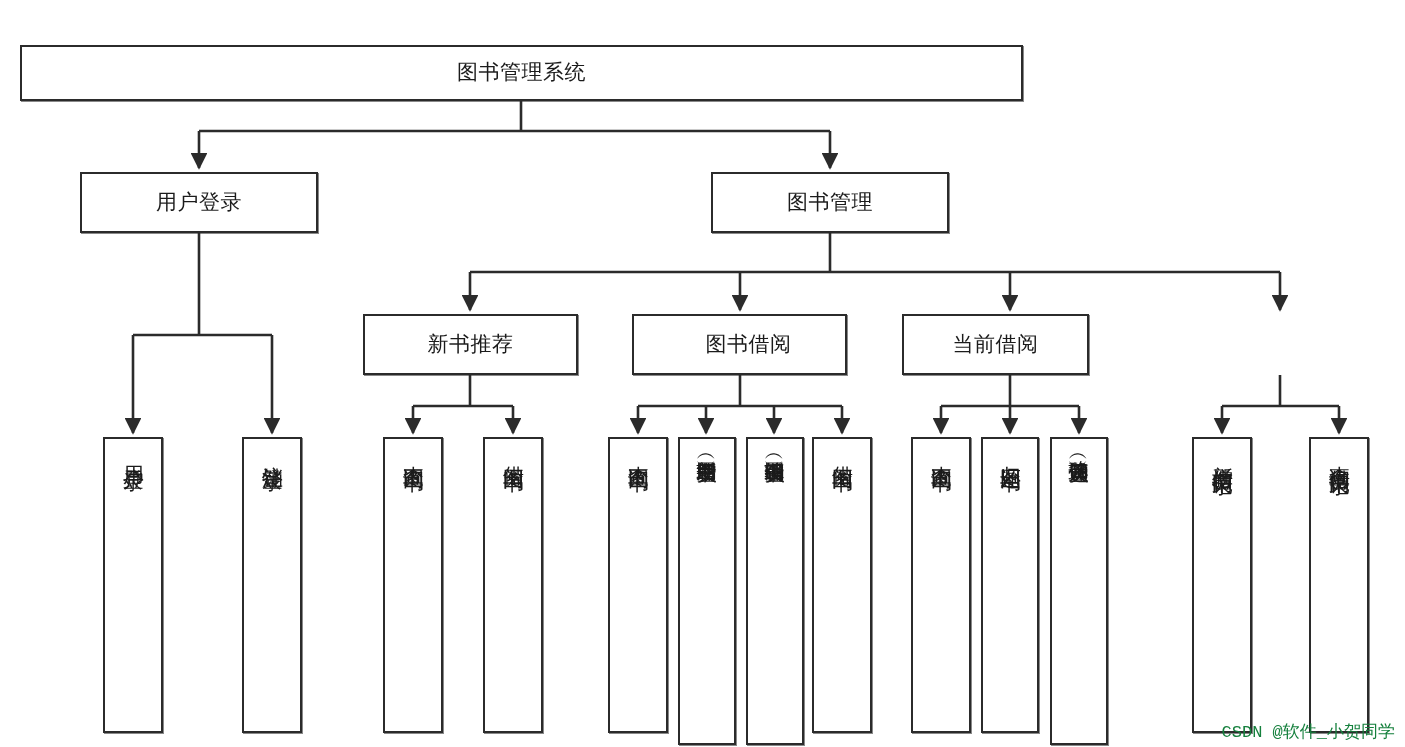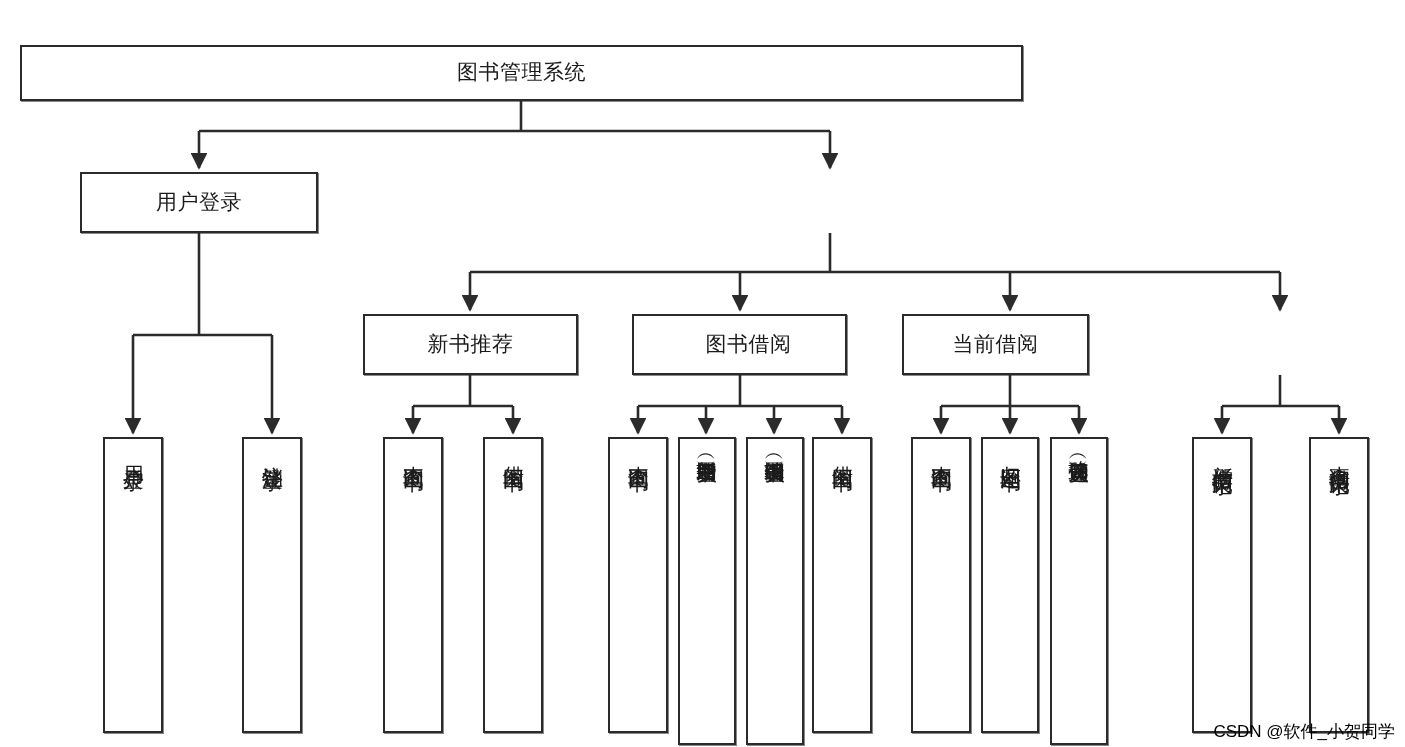--- a/index.html
+++ b/index.html
@@ -71,23 +71,23 @@
   }
   .node.vert.tall-text .node-label {
     font-size: 20px;
     letter-spacing: 0.5px;
   }
   #watermark {
     position: absolute;
     right: 10px;
     bottom: 4px;
     font-size: 17px;
-    color: #000000;
+    color: #15803d;
     white-space: nowrap;
-    font-family: Liberation Sans, sans-serif;
+    font-family: Liberation Mono, monospace;
   }
 </style>
 </head>
 <body>
 
 <div id="diagram-root">
 
   <svg id="edges-layer" width="1405" height="747" viewBox="0 0 1405 747" xmlns="http://www.w3.org/2000/svg">
     <defs>
       <marker id="arrow" viewBox="0 0 10 10" refX="9" refY="5" markerWidth="6.5" markerHeight="6.5" orient="auto-start-reverse">
@@ -140,20 +140,23 @@
   </svg>
 
   <div class="node horiz root" style="left:20px; top:13px; width:1003px; height:56px;margin-top:32px;">
     <span class="node-label">图书管理系统</span>
   </div>
 
   <div class="node horiz" style="left:80px; top:172px; width:238px; height:61px;">
     <span class="node-label">用户登录</span>
   </div>
 
+  <div class="node horiz" style="left:711px; top:172px; width:238px; height:61px;">
+    <span class="node-label">图书管理</span>
+  </div>
 
   <div class="node horiz" style="left:363px; top:314px; width:215px; height:61px;">
     <span class="node-label">新书推荐</span>
   </div>
 
   <div class="node horiz" style="left:632px; top:314px; width:215px; height:61px;padding-left:18px;">
     <span class="node-label">图书借阅</span>
   </div>
 
   <div class="node horiz" style="left:902px; top:314px; width:187px; height:61px;">

